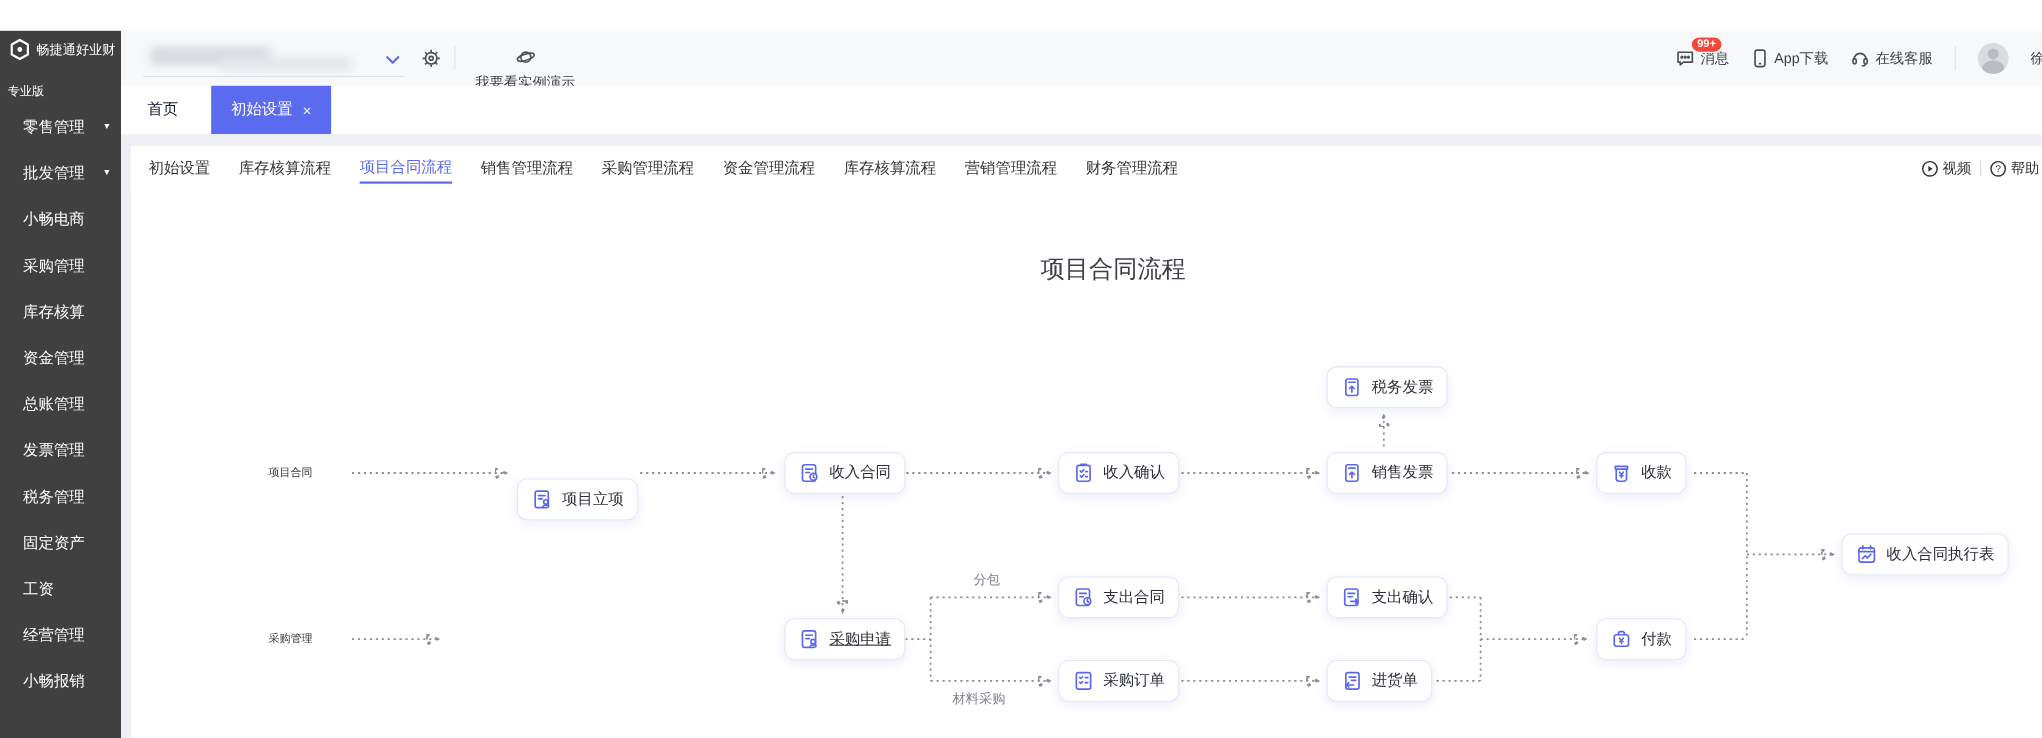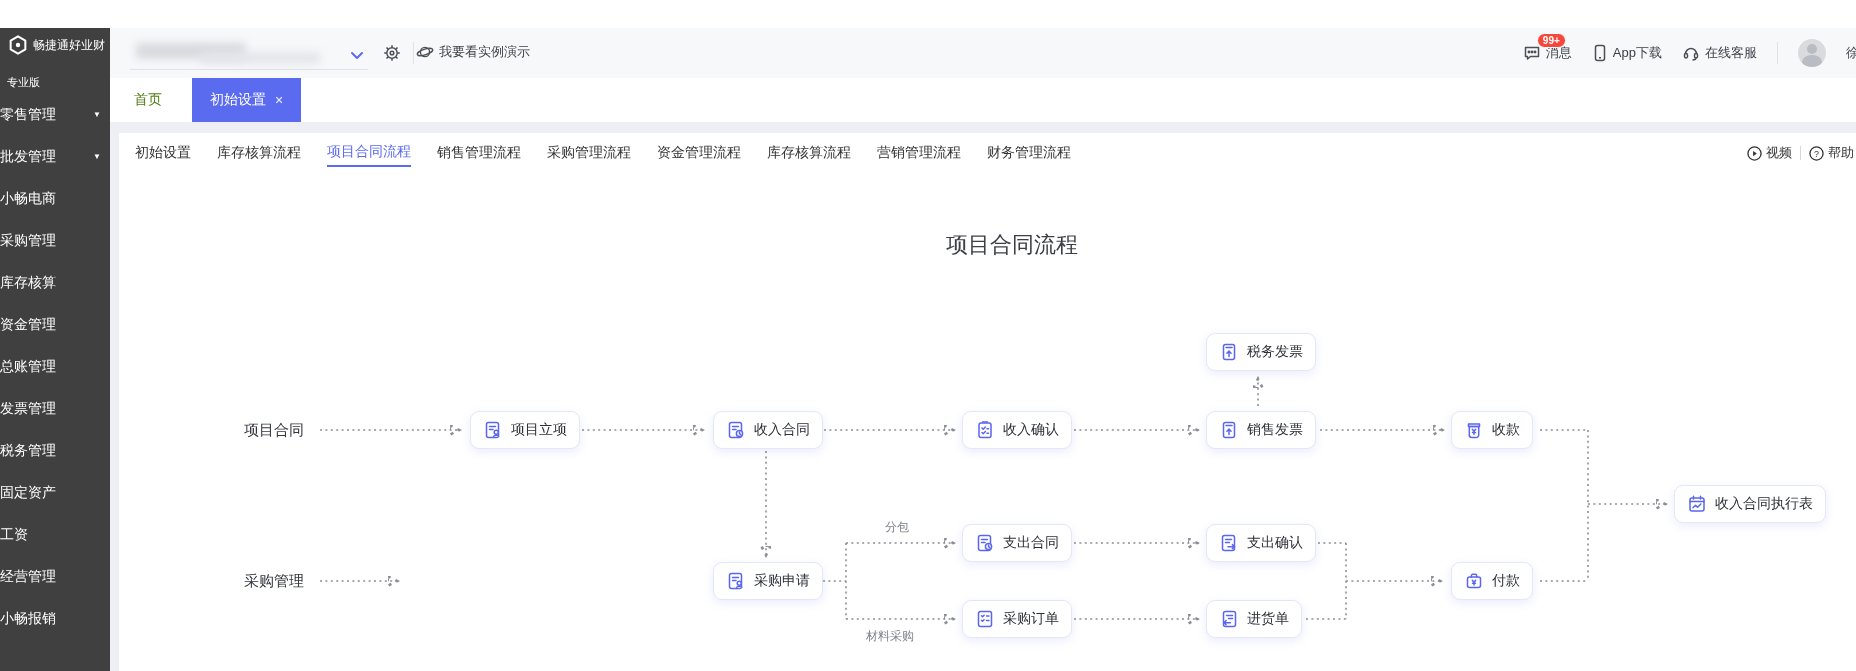--- a/index.html
+++ b/index.html
@@ -10,50 +10,50 @@
   .topstrip { position:absolute; left:0; top:0; width:1856px; height:28px; background:#fff; }
 
   
   .sidebar { position:absolute; left:0; top:28px; width:110px; height:643px; background:#404040; z-index:5; }
   .logo-block { height:50px; padding:6px 6px 0 7px; }
   .logo-row { display:flex; align-items:center; gap:4px; }
   .logo-mark { width:22px; height:22px; flex:0 0 22px; }
   .logo-title { color:#fff; font-size:12px; white-space:nowrap; letter-spacing:0; }
   .edition { color:#fff; font-size:11px; margin-top:19px; }
   .menu { list-style:none; padding-top:16px; }
-  .menu li { position:relative; height:42px; line-height:42px; 
-    color:#fff; font-size:14px; cursor:pointer; white-space:nowrap;font-family:Liberation Serif, serif; }
+  .menu li { position:relative; height:42px; line-height:42px; padding-left:21px;
+    color:#fff; font-size:14px; cursor:pointer; white-space:nowrap; }
   .menu li .caret { position:absolute; right:9px; top:0; font-size:8px; color:#fff; }
 
   
   .header { position:absolute; left:110px; top:28px; width:1746px; height:50px; background:#f7f8fa; }
   .search-wrap { position:absolute; left:20px; top:10px; width:238px; height:32px;
     border-bottom:1px solid #dfe2e8; }
   .blur1 { position:absolute; left:6px; top:5px; width:110px; height:16px; background:#d7dade;
     border-radius:4px; filter:blur(4px); }
   .blur2 { position:absolute; left:70px; top:14px; width:120px; height:12px; background:#e3e5ea;
     border-radius:4px; filter:blur(4px); }
   .search-chevron { position:absolute; right:4px; top:9px; }
   .hdr-ico { display:inline-flex; align-items:center; gap:5px; font-size:13px; color:#3a3f48; cursor:pointer; }
   .gear-wrap { position:absolute; left:273px; top:16px; cursor:pointer; }
   .hdr-div { position:absolute; left:303px; top:14px; width:1px; height:22px; background:#e0e2e7; }
-  .demo-wrap { position:absolute; left:306px; top:15px; }
+  .demo-wrap { position:absolute; left:322px; top:15px;flex-direction:column; }
   .hdr-right { position:absolute; right:0; top:0; height:50px; display:flex; align-items:center; gap:20px; padding-right:0; }
   .msg-wrap { position:relative; }
   .badge { position:absolute; top:-11px; left:14px; background:#f5473c; color:#fff; font-size:10px;
     line-height:13px; padding:0 5px; border-radius:8px; border:1px solid #fff; font-weight:bold; }
   .user-div { width:1px; height:22px; background:#e0e2e7; }
   .avatar { width:28px; height:28px; border-radius:50%; background:#d9dbde; position:relative; overflow:hidden; flex:0 0 28px; cursor:pointer; }
   .avatar:before { content:""; position:absolute; left:9px; top:5px; width:10px; height:10px; border-radius:50%; background:#b9bcc2; }
   .avatar:after { content:""; position:absolute; left:4px; top:16px; width:20px; height:14px; border-radius:50%; background:#b9bcc2; }
   .username { font-size:13px; color:#3a3f48; white-space:nowrap; margin-right:-16px; }
 
   
   .tabsrow { position:absolute; left:110px; top:78px; width:1746px; height:44px; background:#fff; display:flex; }
-  .mtab { height:44px; display:flex; align-items:center; padding:0 24px; font-size:14px; color:#4d7c0f; cursor:pointer; }
+  .mtab { height:44px; display:flex; align-items:center; padding:0 24px; font-size:14px; color:#0f172a; cursor:pointer; }
   .mtab.active { background:#5b6bf0; color:#fff; padding:0 18px; margin-left:6px; }
   .mtab .close { margin-left:9px; font-size:14px; color:#eef0ff; cursor:pointer; }
 
   
   .content-bg { position:absolute; left:110px; top:122px; width:1746px; height:549px; background:#edeff4; }
   .card { position:absolute; left:119px; top:133px; width:1737px; height:538px; background:#fff; }
 
   .flowtabs { position:absolute; left:119px; top:133px; right:0; height:40px; display:flex;
     align-items:center; gap:26px; padding-left:16px; background:#fff; z-index:3; }
   .ftab { font-size:14px; color:#333; cursor:pointer; padding:4px 0; white-space:nowrap; }
@@ -67,21 +67,21 @@
   #flow { position:absolute; left:0; top:0; width:1856px; height:671px; z-index:2; pointer-events:none; }
   .flow-title { position:absolute; left:1012px; top:230px; transform:translateX(-50%);
     font-size:22px; color:#3c3f45; font-weight:500; white-space:nowrap; }
   .edges { position:absolute; left:0; top:0; }
   .edges path { fill:none; stroke:#8c8f96; stroke-width:1.6; stroke-dasharray:2 3.4; }
   .fnode { position:absolute; height:38px; display:inline-flex; align-items:center; gap:8px;
     padding:0 12px; background:#fff; border:1px solid #e4e7f4; border-radius:9px;
     box-shadow:0 3px 10px rgba(91,107,240,.13); font-size:14px; color:#2c2f36;
     white-space:nowrap; pointer-events:auto; cursor:pointer; }
   .fico { width:20px; height:20px; flex:0 0 20px; display:inline-flex; }
-  .rowlabel { position:absolute; font-size:15px; color:#33363c; white-space:nowrap; transform:translateY(-50%); }
+  .rowlabel { position:absolute; font-size:10px; color:#33363c; white-space:nowrap; transform:translateY(-50%); }
   .edgelabel { position:absolute; font-size:12px; color:#7d828b; white-space:nowrap; transform:translate(-50%,-50%); }
 </style>
 </head>
 <body>
 
 <div class="topstrip"></div>
 
 <nav class="sidebar">
   <div class="logo-block">
     <div class="logo-row">
@@ -237,21 +237,21 @@
     <path d="M1318 543h28"></path>
     <path d="M1306 619h40"></path>
     <path d="M1346 543v76"></path>
     <path d="M1346 581H1439" marker-end="url(#arr)"></path>
     <path d="M1540 430h48"></path>
     <path d="M1588 430v151"></path>
     <path d="M1540 581h48"></path>
     <path d="M1588 504H1664" marker-end="url(#arr)"></path>
   </svg>
   <div id="nodes">
-      <div class="fnode" style="left: 470px; top: 411px;">
+      <div class="fnode" style="left: 470px; top: 435px;">
         <span class="fico">
           <svg viewBox="0 0 20 20" fill="none" stroke="#5b66ee" stroke-width="1.5" stroke-linecap="round" stroke-linejoin="round">
             <rect x="3.5" y="2.5" width="12" height="15" rx="2"></rect>
             <path d="M6.5 6.5h6M6.5 9.5h3.5"></path>
             <circle cx="13.2" cy="12.3" r="2" fill="#fff"></circle>
             <path d="M10.6 16.4c.5-1.6 4.7-1.6 5.2 0" fill="#fff"></path>
           </svg>
         </span>
         <span>项目立项</span>
       </div>
@@ -299,21 +299,21 @@
       <div class="fnode" style="left: 1451px; top: 411px;">
         <span class="fico">
           <svg viewBox="0 0 20 20" fill="none" stroke="#5b66ee" stroke-width="1.5" stroke-linecap="round" stroke-linejoin="round">
             <path d="M4.5 4h11v2.6h-11z"></path>
             <path d="M5.3 6.6h9.4V15a2.5 2.5 0 0 1-2.5 2.5H7.8A2.5 2.5 0 0 1 5.3 15z"></path>
             <path d="M8.3 9.3l1.7 2 1.7-2M10 11.3v3M8.5 12.4h3"></path>
           </svg>
         </span>
         <span>收款</span>
       </div>
-      <div class="fnode" style="left: 713px; top: 562px;">
+      <div class="fnode" style="left: 713px; top: 562px; text-decoration: underline;">
         <span class="fico">
           <svg viewBox="0 0 20 20" fill="none" stroke="#5b66ee" stroke-width="1.5" stroke-linecap="round" stroke-linejoin="round">
             <rect x="3.5" y="2.5" width="12" height="15" rx="2"></rect>
             <path d="M6.5 6.5h6M6.5 9.5h3.5"></path>
             <circle cx="13.2" cy="12.3" r="2" fill="#fff"></circle>
             <path d="M10.6 16.4c.5-1.6 4.7-1.6 5.2 0" fill="#fff"></path>
           </svg>
         </span>
         <span>采购申请</span>
       </div>

